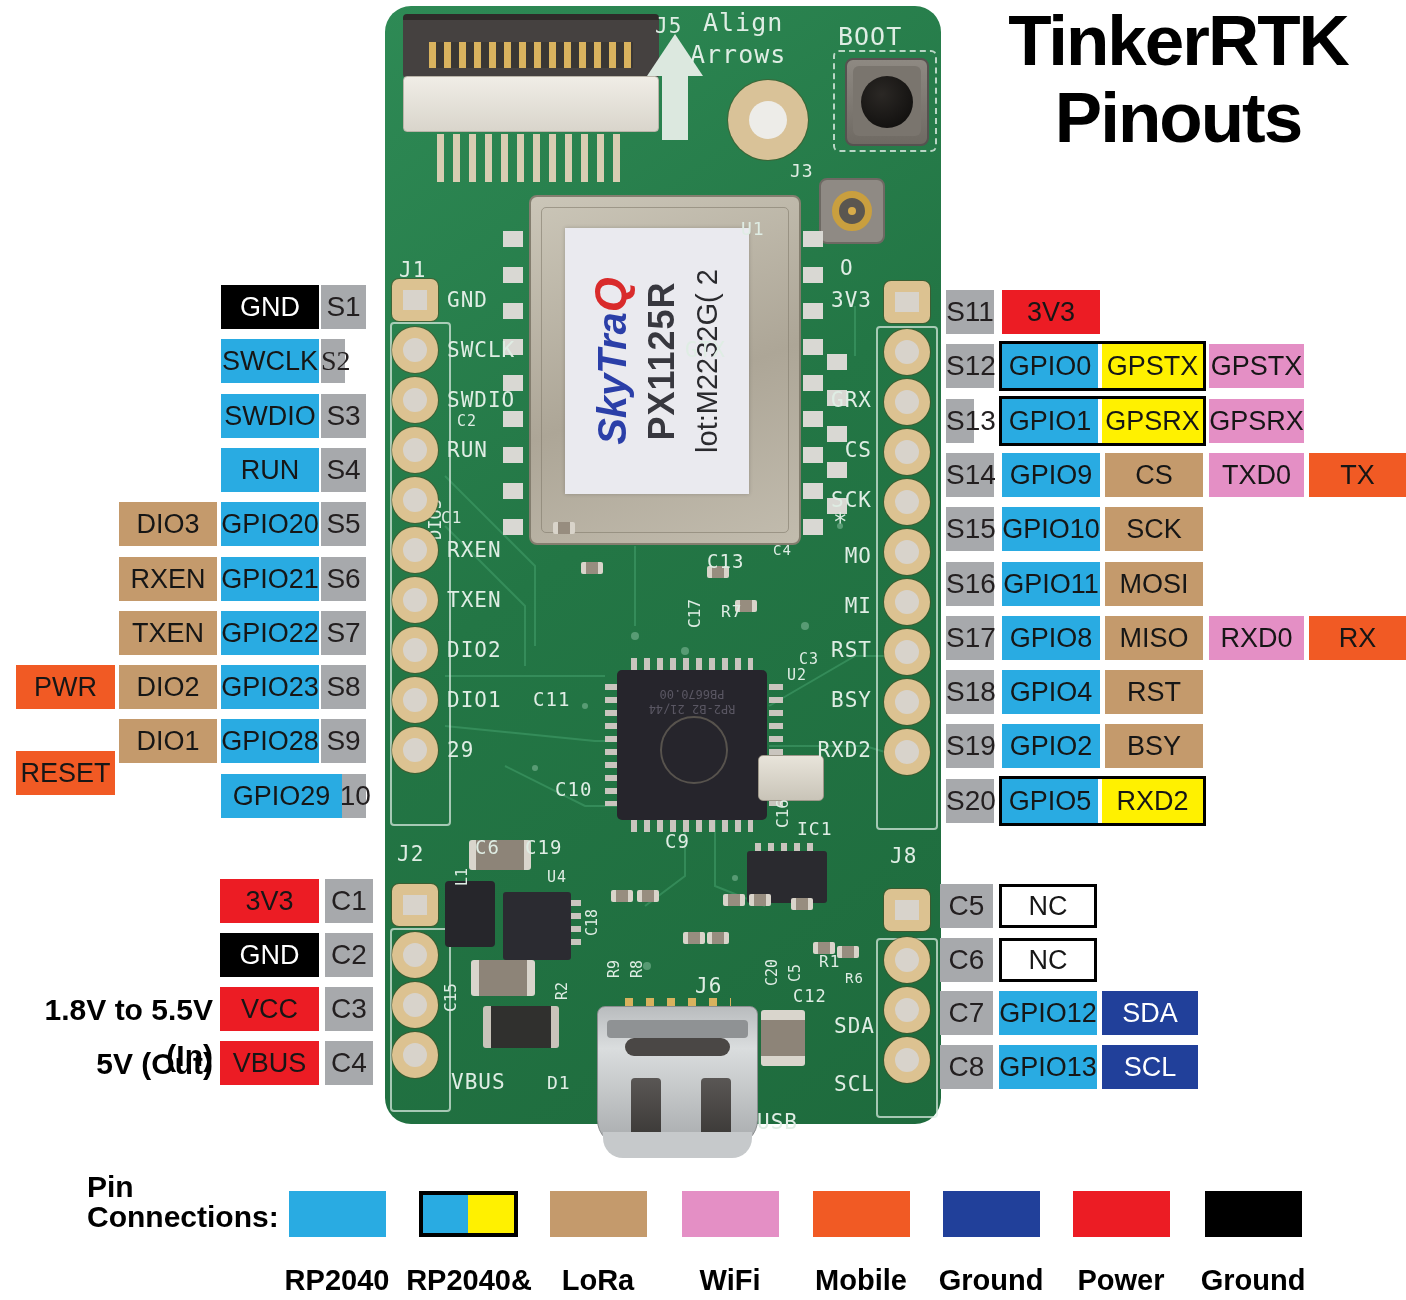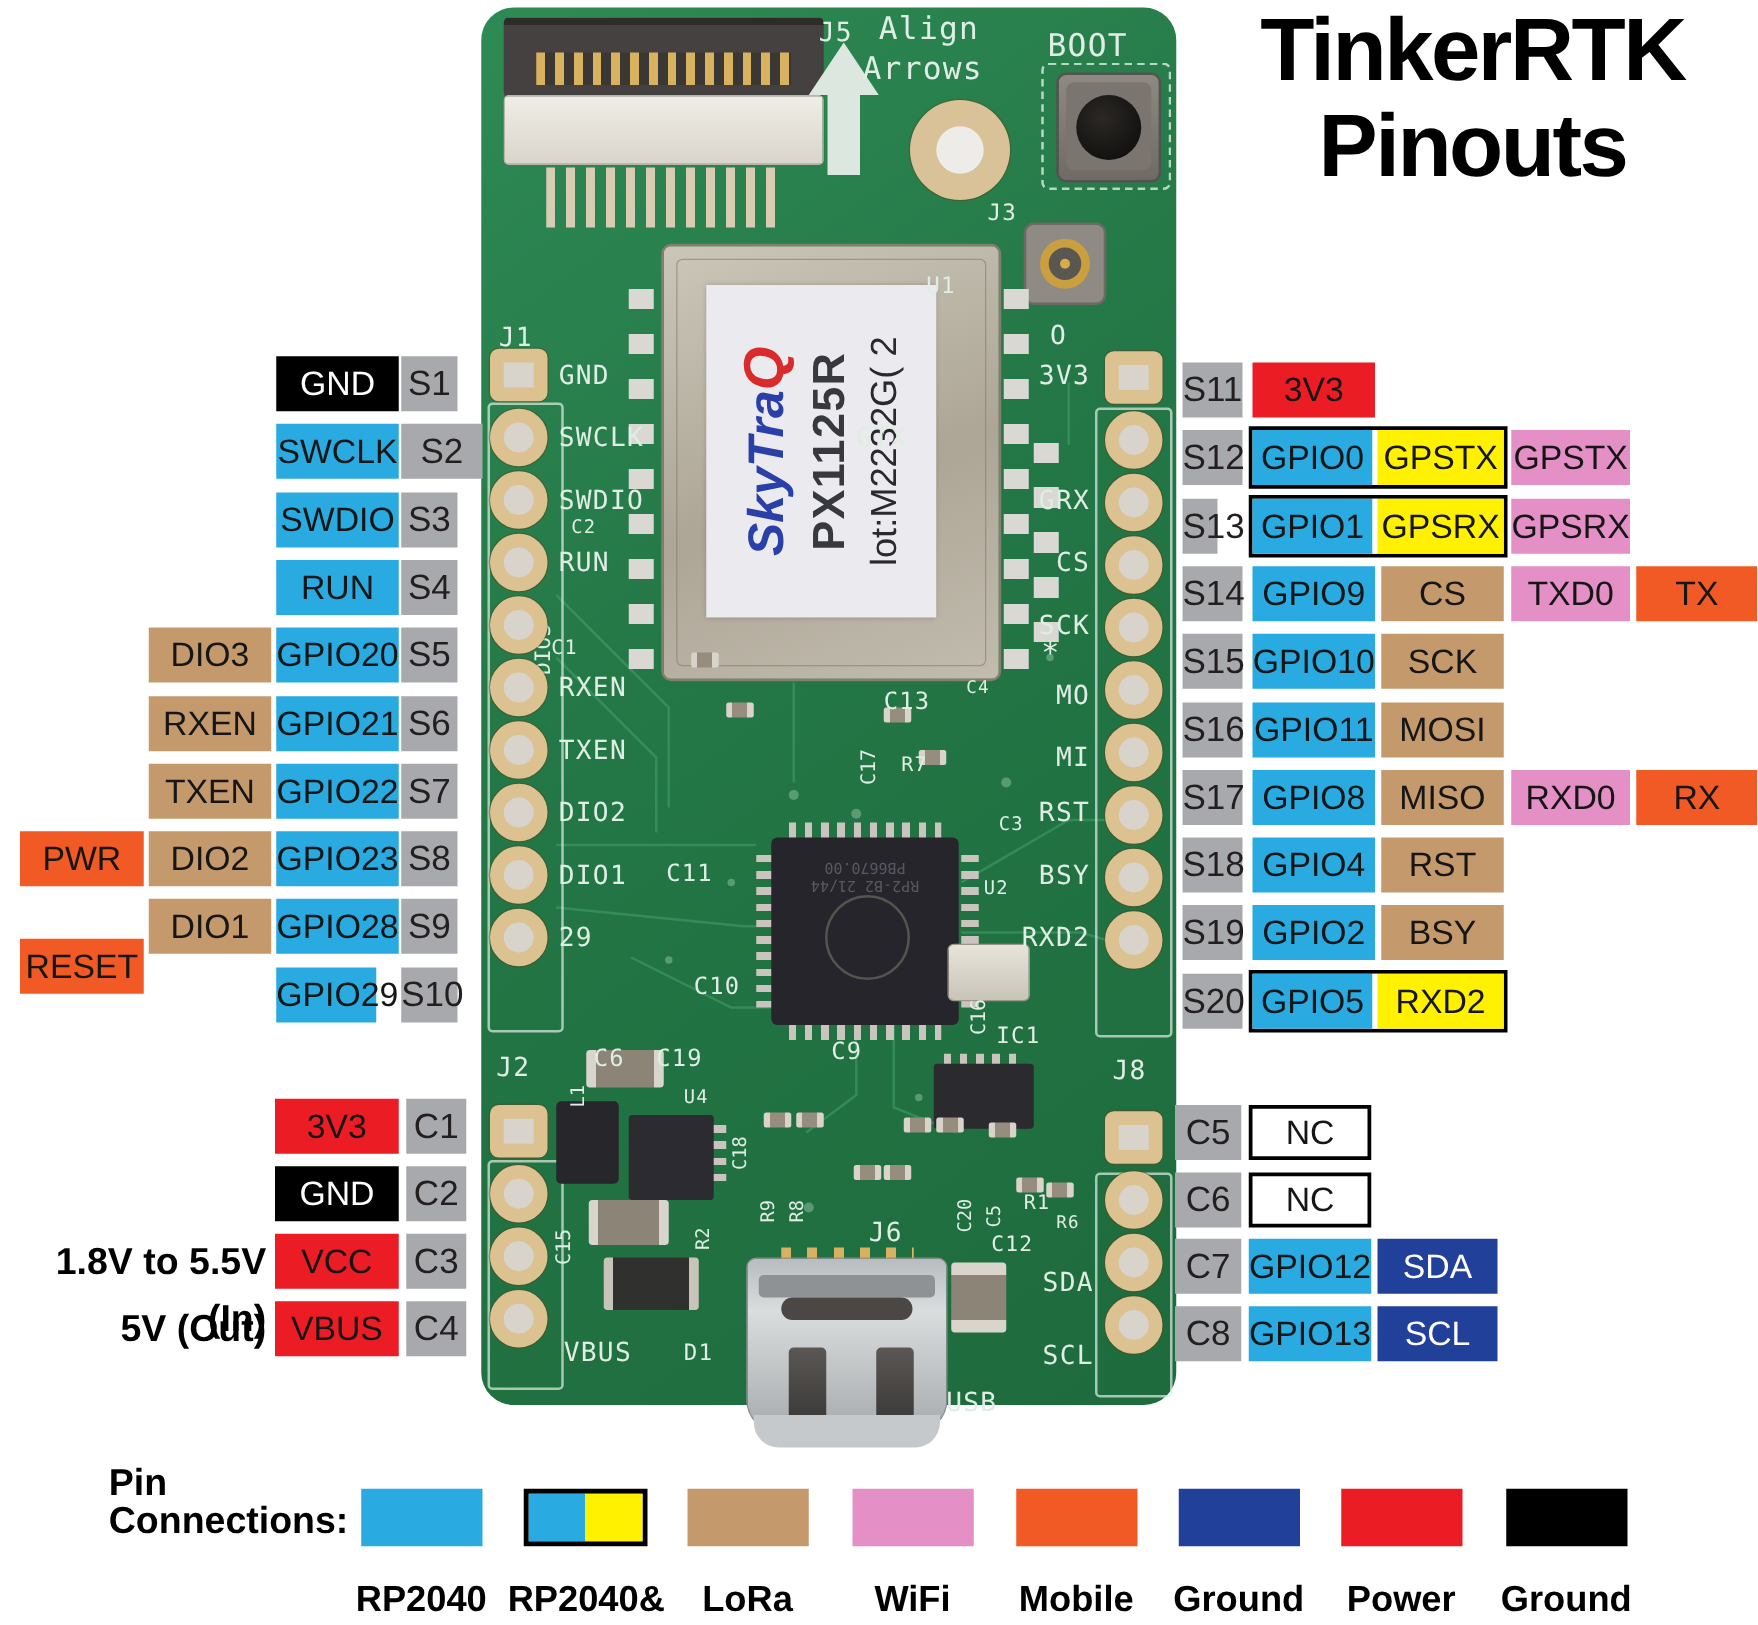--- a/index.html
+++ b/index.html
@@ -211,21 +211,21 @@
     <span class="sk" style="left:90px;top:830px;font-size:19px;">C6</span>
     <span class="sk" style="left:140px;top:830px;font-size:19px;">C19</span>
     <span class="sk" style="left:170px;top:772px;font-size:19px;">C10</span>
     <span class="sk" style="left:280px;top:824px;font-size:19px;">C9</span>
     <span class="sk" style="left:148px;top:682px;font-size:19px;">C11</span>
     <span class="sk" style="left:322px;top:544px;font-size:19px;">C13</span>
     <span class="sk vert" style="left:300px;top:566px;height:56px;font-size:16px;">C17</span>
     <span class="sk" style="left:336px;top:596px;font-size:16px;">R7</span>
     <span class="sk" style="left:388px;top:536px;font-size:14px;">C4</span>
     <span class="sk" style="left:414px;top:644px;font-size:15px;">C3</span>
-    <span class="sk" style="left:402px;top:660px;font-size:15px;margin-top:35px;">U2</span>
+    <span class="sk" style="left:402px;top:660px;font-size:15px;">U2</span>
     <span class="sk vert" style="left:388px;top:766px;height:56px;font-size:16px;">C16</span>
     <span class="sk" style="left:412px;top:812px;font-size:18px;">IC1</span>
     <span class="sk vert" style="left:198px;top:876px;height:54px;font-size:15px;">C18</span>
     <span class="sk vert" style="left:220px;top:926px;height:46px;font-size:15px;">R9</span>
     <span class="sk vert" style="left:243px;top:926px;height:46px;font-size:15px;">R8</span>
     <span class="sk vert" style="left:378px;top:930px;height:50px;font-size:15px;">C20</span>
     <span class="sk vert" style="left:401px;top:930px;height:46px;font-size:15px;">C5</span>
     <span class="sk" style="left:408px;top:980px;font-size:17px;">C12</span>
     <span class="sk" style="left:434px;top:946px;font-size:16px;">R1</span>
     <span class="sk" style="left:460px;top:964px;font-size:14px;">R6</span>
@@ -263,21 +263,21 @@
       <div class="pad" style="left: 499px; top: 1031px;"></div>
     </div>
 
   <div id="legend-heading">
     <div>Pin</div>
     <div>Connections:</div>
   </div>
 
 <div class="pin-box pin-id" style="left: 321px; top: 285px; width: 45px;">S1</div>
     <div class="pin-box t-ground" style="left: 221px; top: 285px; width: 98px;">GND</div>
-    <div class="pin-box pin-id" style="left: 321px; top: 339px; width: 65px;">S2</div>
+    <div class="pin-box pin-id" style="left: 321px; top: 339px; width: 24px; font-family: Liberation Serif, serif;">S2</div>
     <div class="pin-box t-rp2040" style="left: 221px; top: 339px; width: 98px;">SWCLK</div>
     <div class="pin-box pin-id" style="left: 321px; top: 394px; width: 45px;">S3</div>
     <div class="pin-box t-rp2040" style="left: 221px; top: 394px; width: 98px;">SWDIO</div>
     <div class="pin-box pin-id" style="left: 321px; top: 448px; width: 45px;">S4</div>
     <div class="pin-box t-rp2040" style="left: 221px; top: 448px; width: 98px;">RUN</div>
     <div class="pin-box pin-id" style="left: 321px; top: 502px; width: 45px;">S5</div>
     <div class="pin-box t-rp2040" style="left: 221px; top: 502px; width: 98px;">GPIO20</div>
     <div class="pin-box t-lora" style="left: 119px; top: 502px; width: 98px;">DIO3</div>
     <div class="pin-box pin-id" style="left: 321px; top: 557px; width: 45px;">S6</div>
     <div class="pin-box t-rp2040" style="left: 221px; top: 557px; width: 98px;">GPIO21</div>
@@ -287,21 +287,21 @@
     <div class="pin-box t-lora" style="left: 119px; top: 611px; width: 98px;">TXEN</div>
     <div class="pin-box pin-id" style="left: 321px; top: 665px; width: 45px;">S8</div>
     <div class="pin-box t-rp2040" style="left: 221px; top: 665px; width: 98px;">GPIO23</div>
     <div class="pin-box t-lora" style="left: 119px; top: 665px; width: 98px;">DIO2</div>
     <div class="pin-box t-mobile" style="left: 16px; top: 665px; width: 99px;">PWR</div>
     <div class="pin-box pin-id" style="left: 321px; top: 719px; width: 45px;">S9</div>
     <div class="pin-box t-rp2040" style="left: 221px; top: 719px; width: 98px;">GPIO28</div>
     <div class="pin-box t-lora" style="left: 119px; top: 719px; width: 98px;">DIO1</div>
     <div class="pin-box t-mobile" style="left: 16px; top: 719px; width: 99px; margin-top: 32px;">RESET</div>
     <div class="pin-box pin-id" style="left: 321px; top: 774px; width: 45px;">S10</div>
-    <div class="pin-box t-rp2040" style="left: 221px; top: 774px; width: 80px;">GPIO29</div>
+    <div class="pin-box t-rp2040" style="left: 221px; top: 774px; width: 121px;">GPIO29</div>
     <div class="pin-box pin-id" style="left: 946px; top: 290px; width: 48px;">S11</div>
     <div class="pin-box t-power" style="left: 1002px; top: 290px; width: 98px;">3V3</div>
     <div class="pin-box pin-id" style="left: 946px; top: 344px; width: 48px;">S12</div>
     <div class="combo-box" style="left: 999px; top: 341px; width: 207px;">
       <div class="combo-half t-rp2040" style="width: 96px;">GPIO0</div>
       <div class="combo-gap"></div>
       <div class="combo-half t-px1125r" style="flex: 1 1 0%;">GPSTX</div>
     </div>
     <div class="pin-box t-wifi" style="left: 1209px; top: 344px; width: 95px;">GPSTX</div>
     <div class="pin-box pin-id" style="left: 946px; top: 399px; width: 28px;">S13</div>

